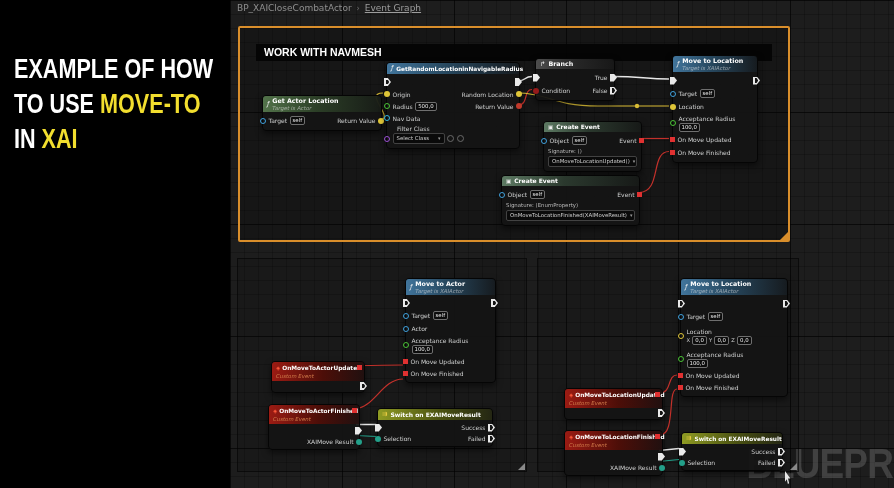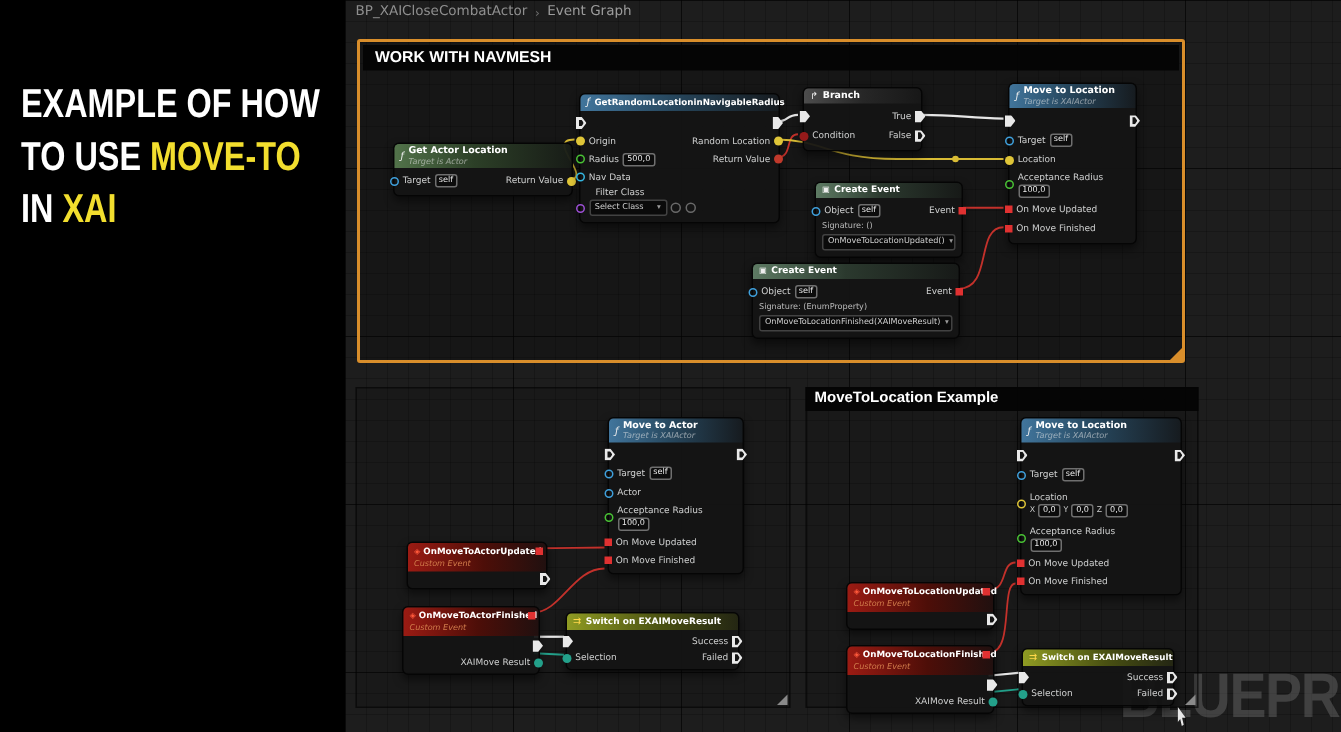--- a/index.html
+++ b/index.html
@@ -12,31 +12,31 @@
   
   .graph{position:absolute;left:230px;top:0;width:664px;height:488px;background-color:#1d1d1d;
     background-image:
       linear-gradient(rgba(0,0,0,.55) 1px, transparent 1px),
       linear-gradient(90deg, rgba(0,0,0,.55) 1px, transparent 1px),
       linear-gradient(rgba(0,0,0,.22) 1px, transparent 1px),
       linear-gradient(90deg, rgba(0,0,0,.22) 1px, transparent 1px);
     background-size:112px 112px,112px 112px,14px 14px,14px 14px;}
   .breadcrumb{position:absolute;left:237px;top:3px;font-size:9px;color:#8f8f8f;display:flex;gap:5px;align-items:center;}
   .breadcrumb .sep{color:#6e6e6e;font-size:8px;}
-  .breadcrumb .cur{color:#9c9c9c;}
+  .breadcrumb .cur{color:#9c9c9c;text-decoration:underline;}
   .watermark{position:absolute;right:-8px;bottom:0px;font-family:"Liberation Sans",sans-serif;font-weight:bold;
     font-size:42px;color:rgba(150,150,150,.30);transform:scaleX(.88);transform-origin:right bottom;letter-spacing:-1px;}
   
   .comment{position:absolute;}
   .comment .cbody{position:absolute;left:0;right:0;top:0;bottom:0;}
   .comment .chead{position:absolute;left:0;right:0;top:0;color:#fff;font-weight:bold;
     font-family:"Liberation Sans",sans-serif;white-space:nowrap;}
   .cm-navmesh{left:238px;top:26px;width:552px;height:216px;}
   .cm-navmesh .cbody{background:rgba(8,8,8,.30);border:2px solid #D98E2B;border-radius:2px;}
-  .cm-navmesh .chead{background:rgba(4,4,4,.92);height:17px;line-height:17px;font-size:10.5px;padding-left:8px;margin:4px;}
+  .cm-navmesh .chead{background:rgba(4,4,4,.92);height:17px;line-height:17px;font-size:10.5px;padding-left:8px;margin:18px;}
   .cm-ex .cbody{background:rgba(8,8,8,.16);border:1px solid rgba(0,0,0,.55);}
   .cm-ex .chead{background:rgba(4,4,4,.95);height:16px;line-height:16px;font-size:10px;padding-left:6px;}
   .cm-actor{left:237px;top:258px;width:290px;height:214px;}
   .cm-location{left:537px;top:258px;width:262px;height:214px;}
   .rs-handle{position:absolute;right:2px;bottom:2px;width:0;height:0;border-style:solid;}
   .rs-orange{border-width:0 0 8px 8px;border-color:transparent transparent #D98E2B transparent;}
   .rs-gray{border-width:0 0 7px 7px;border-color:transparent transparent #8a8a8a transparent;}
   
   .node{position:absolute;background:rgba(20,20,20,.94);border:1px solid #050505;border-radius:4px;
     box-shadow:0 3px 6px rgba(0,0,0,.5);color:#cfd0d0;font-size:6px;}
@@ -108,21 +108,20 @@
   <div class="cbody"></div>
   <div class="chead">WORK WITH NAVMESH</div>
   <div class="rs-handle rs-orange"></div>
 </div>
 <div class="comment cm-ex cm-actor">
   <div class="cbody"></div>
   <div class="rs-handle rs-gray"></div>
 </div>
 <div class="comment cm-ex cm-location">
   <div class="cbody"></div>
-  <div class="chead">MoveToLocation Example</div>
   <div class="rs-handle rs-gray"></div>
 </div>
 
 <svg class="wires" width="894" height="488" viewBox="0 0 894 488">
   <path d="M378,120 C398,120 362,93 383,93" fill="none" stroke-width="1.2" stroke="#D9BC35"></path>
   <path d="M518,81 C526,81 524,76.5 532,76.5" fill="none" stroke-width="1.5" stroke="#E6E6E6"></path>
   <path d="M518,105 C529,105 523,89.5 532,89.5" fill="none" stroke-width="1.2" stroke="#C3312B"></path>
   <path d="M518,93 C549,93 552,106 598,106 C640,106 646,106 669,106" fill="none" stroke-width="1.2" stroke="#D9BC35"></path>
   <circle cx="637" cy="106" r="2.2" fill="#D9BC35"></circle>
   <path d="M614,76.5 C640,76.5 646,79 669,79" fill="none" stroke-width="1.5" stroke="#E6E6E6"></path>

